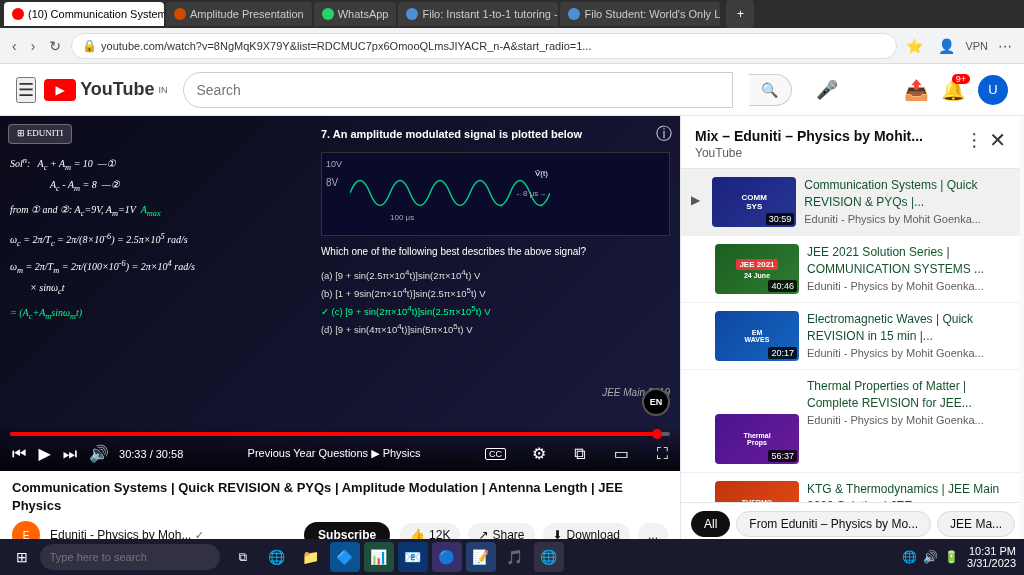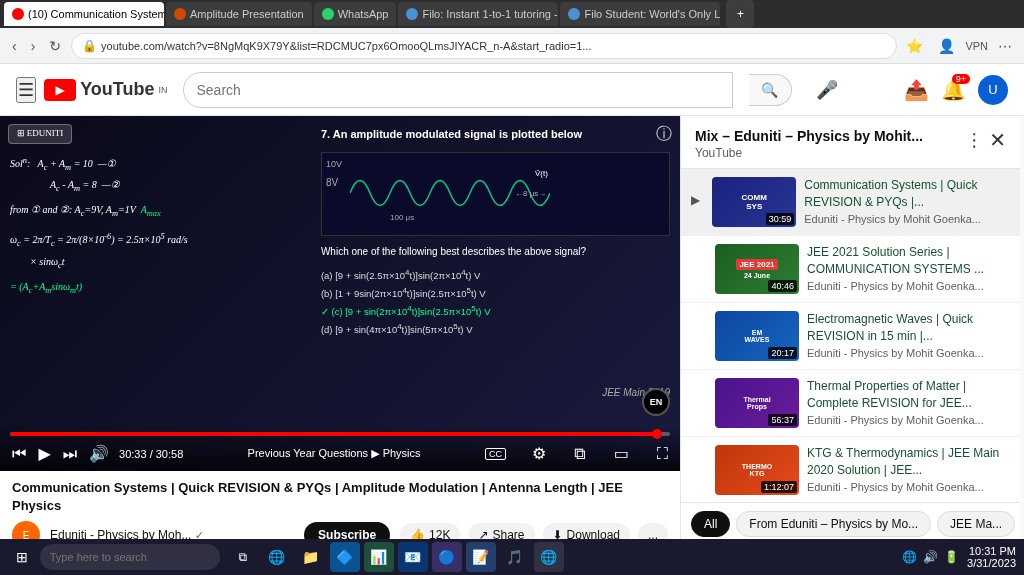--- a/index.html
+++ b/index.html
@@ -371,21 +371,21 @@
     .filter-tab.active {
       background: #0f0f0f;
       color: #fff;
       border-color: #0f0f0f;
     }
 
     
     .thumb-comm { background: linear-gradient(135deg, #1a237e, #283593); }
     .thumb-jee { background: linear-gradient(135deg, #1b5e20, #2e7d32); }
     .thumb-em { background: linear-gradient(135deg, #0d47a1, #1565c0); }
-    .thumb-thermal { background: linear-gradient(135deg, #4a148c, #6a1b9a); }
+    .thumb-thermal { background: linear-gradient(135deg, #4a148c, #6a1b9a); margin-top: 36px; }
     .thumb-ktg { background: linear-gradient(135deg, #bf360c, #e64a19); }
 
     
     .taskbar {
       position: fixed;
       bottom: 0;
       left: 0;
       right: 0;
       height: 36px;
       background: #1a1a2e;
@@ -503,20 +503,21 @@
     <div class="video-player">
       <div class="math-overlay">
 
         <div class="math-left">
           <div class="eduniti-badge">⊞ EDUNITI</div>
           <div style="margin-top:28px; font-style:italic; font-size:10px; line-height:1.8;">
             <div>Sol<sup>n</sup>: &nbsp; A<sub>c</sub> + A<sub>m</sub> = 10 &nbsp;—①</div>
             <div style="margin-left:40px;">A<sub>c</sub> - A<sub>m</sub> = 8 &nbsp;—②</div>
             <div style="margin-top:4px;">from ① and ②: A<sub>c</sub>=9V, A<sub>m</sub>=1V &nbsp;<span style="color:#00ff88;">A<sub>max</sub></span></div>
             <div style="margin-top:8px;">ω<sub>c</sub> = 2π/T<sub>c</sub> = 2π/(8×10<sup>-6</sup>) = 2.5π×10<sup>5</sup> rad/s</div>
+            <div style="margin-top:4px;">ω<sub>m</sub> = 2π/T<sub>m</sub> = 2π/(100×10<sup>-6</sup>) = 2π×10<sup>4</sup> rad/s</div>
             <div style="margin-left:20px;">× sinω<sub>c</sub>t</div>
             <div style="margin-top:4px; color:#00ff88;">= (A<sub>c</sub>+A<sub>m</sub>sinω<sub>m</sub>t)</div>
           </div>
         </div>
 
         <div class="math-right">
           <div style="color:#fff; font-size:11px; font-weight:600; margin-bottom:8px;">7. An amplitude modulated signal is plotted below</div>
 
           <div style="background:#0a0a2a; border:1px solid #333; height:84px; position:relative; margin-bottom:8px; display:flex; align-items:center; padding:4px 8px;">
             <span style="font-size:9px; color:#aaa; position:absolute; top:4px; left:4px;">10V</span>

